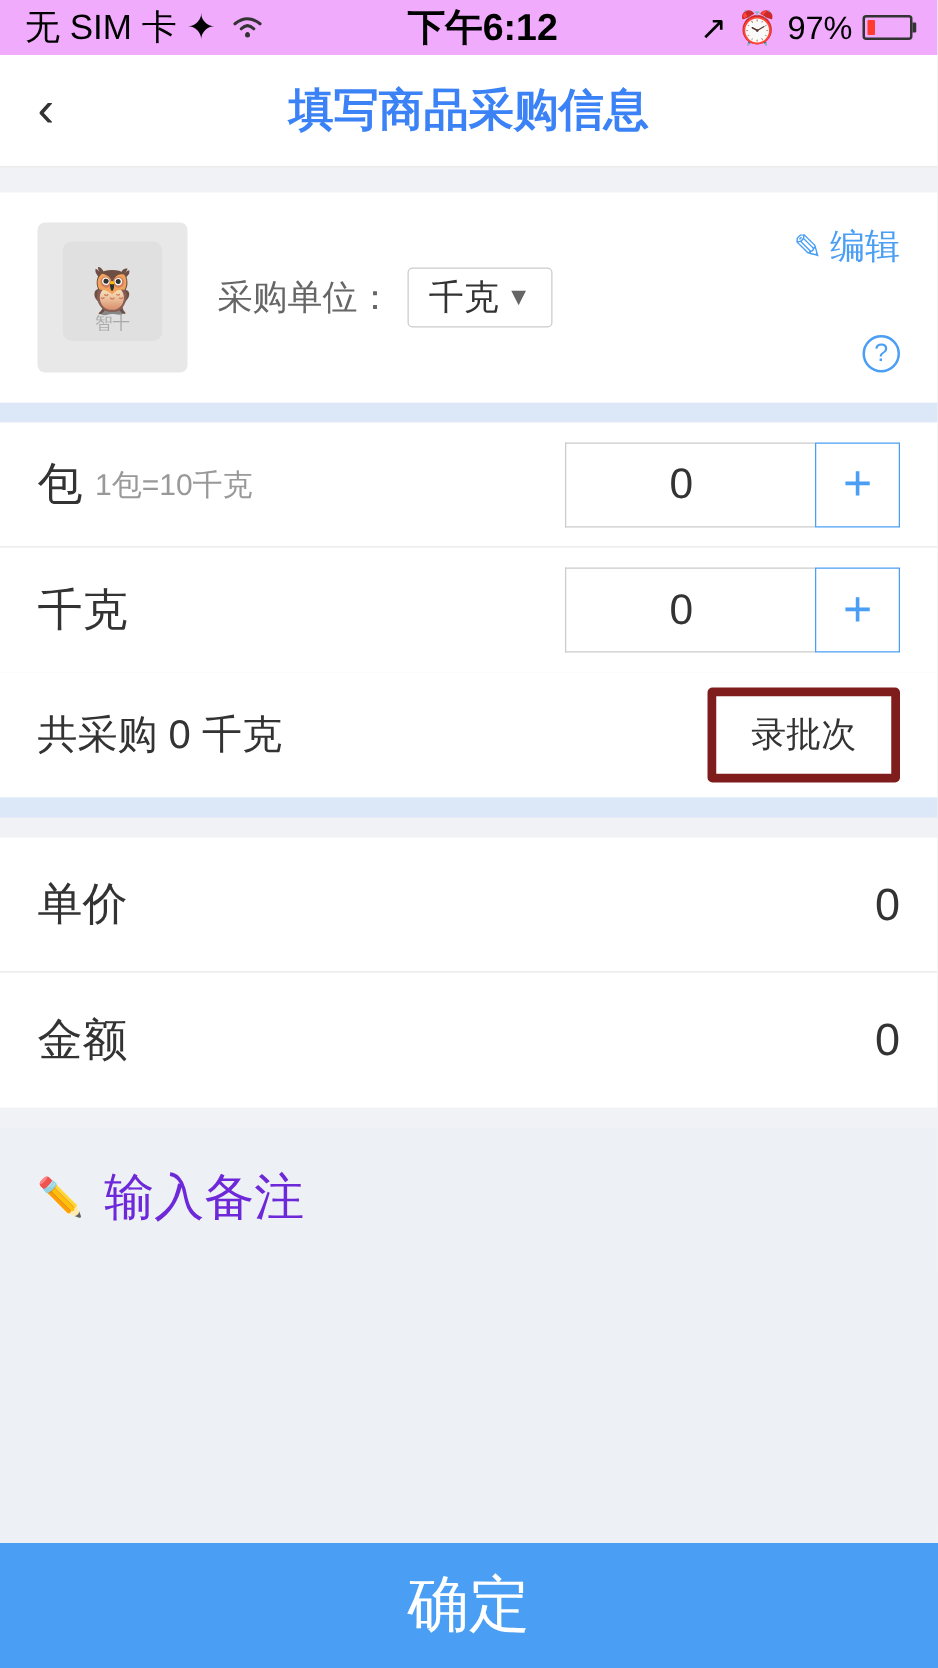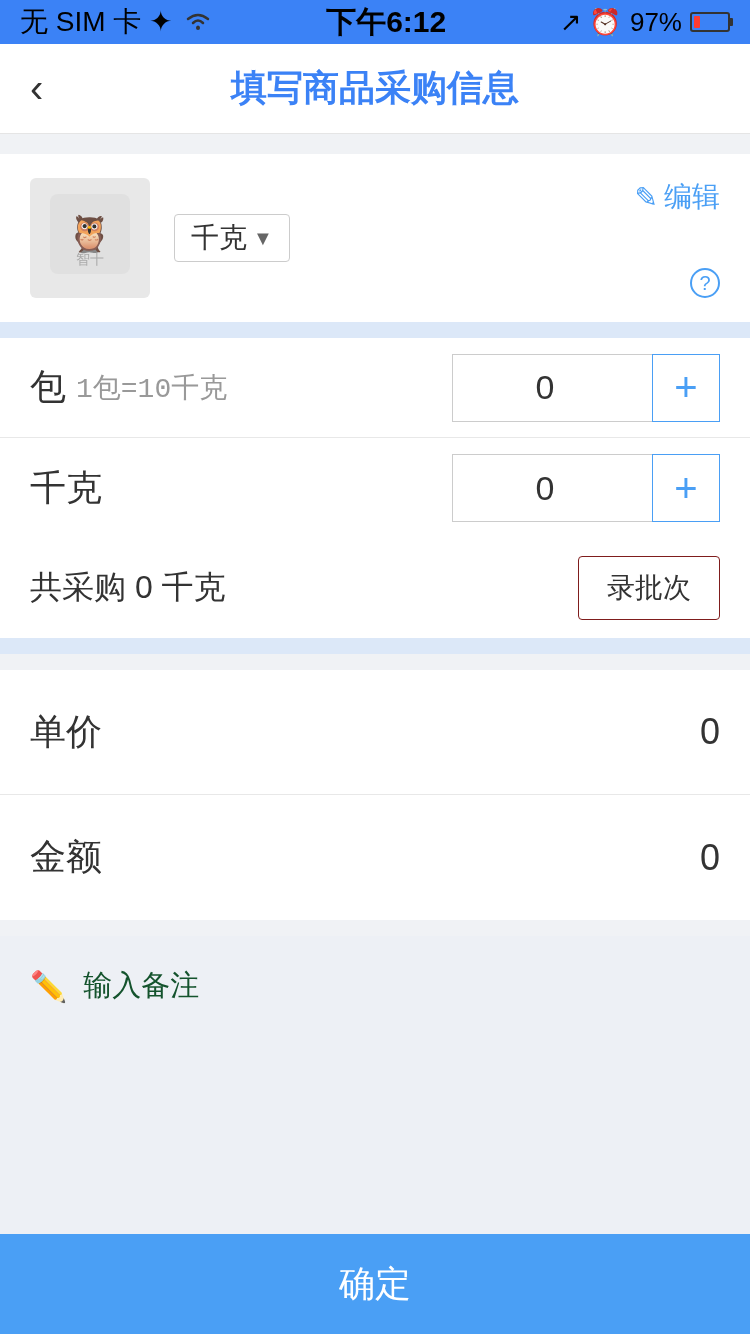--- a/index.html
+++ b/index.html
@@ -7,21 +7,21 @@
     body {
       font-family: -apple-system, "PingFang SC", "Helvetica Neue", sans-serif;
       background: #f0f2f5;
       width: 750px;
       min-height: 1334px;
       font-size: 32px;
     }
 
     
     .status-bar {
-      background: #3b82f6;
+      background: #f0abfc;
       height: 44px;
       display: flex;
       align-items: center;
       justify-content: space-between;
       padding: 0 20px;
       font-size: 28px;
       font-weight: 500;
     }
     .status-left { display: flex; align-items: center; gap: 10px; }
     .status-center { font-size: 30px; font-weight: 600; }
@@ -160,24 +160,23 @@
       height: 100px;
       border-bottom: 1px solid #e8e8e8;
     }
     .qty-row:last-child { border-bottom: none; }
     .qty-label {
       font-size: 36px;
       color: #333;
       flex: 0 0 auto;
     }
     .qty-sublabel {
-      font-size: 28px;
+      font-size: 24px;
       color: #999;
       margin-left: 10px;
-      font-family: Liberation Mono, monospace;
     }
     .qty-input-wrap {
       margin-left: auto;
       display: flex;
       align-items: center;
       gap: 0;
     }
     .qty-input {
       width: 200px;
       height: 68px;
@@ -211,39 +210,39 @@
       height: 100px;
       margin-top: 0;
       gap: 44px;
     }
     .total-text {
       font-size: 32px;
       color: #333;
     }
     .batch-btn {
       margin-left: auto;
-      border: 1px solid #7f1d1d;
+      border: 7px solid #7f1d1d;
       border-radius: 4px;
       padding: 12px 28px;
       font-size: 28px;
       color: #333;
       background: #fff;
       cursor: pointer;
     }
 
     
     .price-section {
       background: #fff;
       margin-top: 16px;
     }
     .price-row {
       display: flex;
       align-items: center;
       padding: 0 30px;
-      height: 125px;
+      height: 108px;
       border-bottom: 1px solid #e8e8e8;
     }
     .price-row:last-child { border-bottom: none; text-align: right; }
     .price-label {
       font-size: 36px;
       color: #333;
     }
     .price-value {
       margin-left: auto;
       font-size: 36px;
@@ -254,42 +253,42 @@
     .remark-section {
       background: #edf0f5;
       margin-top: 16px;
       padding: 28px 30px;
       display: flex;
       align-items: center;
       gap: 16px;
       min-height: 100px;
     }
     .remark-icon { font-size: 30px; color: #999; }
-    .remark-text { font-size: 29px; color: #14532d; }
+    .remark-text { font-size: 40px; color: #6d28d9; }
 
     
     .bottom-space {
       height: 280px;
       background: #edf0f5;
     }
 
     
     .confirm-bar {
       position: fixed;
       bottom: 0;
       width: 750px;
       height: 100px;
       background: #4a9ff5;
       display: flex;
       align-items: center;
       justify-content: center;
       cursor: pointer;
     }
     .confirm-label {
-      font-size: 36px;
+      font-size: 49px;
       color: #fff;
       font-weight: 500;
     }
 
     .product-card-wrap {
       position: relative;
     }
   </style>
 </head>
 <body>
@@ -329,20 +328,21 @@
       
       <svg width="80" height="80" viewBox="0 0 80 80">
         <rect width="80" height="80" fill="#e0e0e0" rx="8"></rect>
         <text x="40" y="52" text-anchor="middle" font-size="36" fill="#888">🦉</text>
         <text x="40" y="70" text-anchor="middle" font-size="14" fill="#aaa">智十</text>
       </svg>
     </span>
   </div>
   <div class="product-info">
     <div class="product-unit-row">
+      <span class="product-unit-label">采购单位：</span>
       <div class="unit-select">
         <span>千克</span>
         <span class="unit-chevron">▼</span>
       </div>
     </div>
   </div>
   <span class="edit-link">
     <span>✎</span>
     <span>编辑</span>
   </span>

